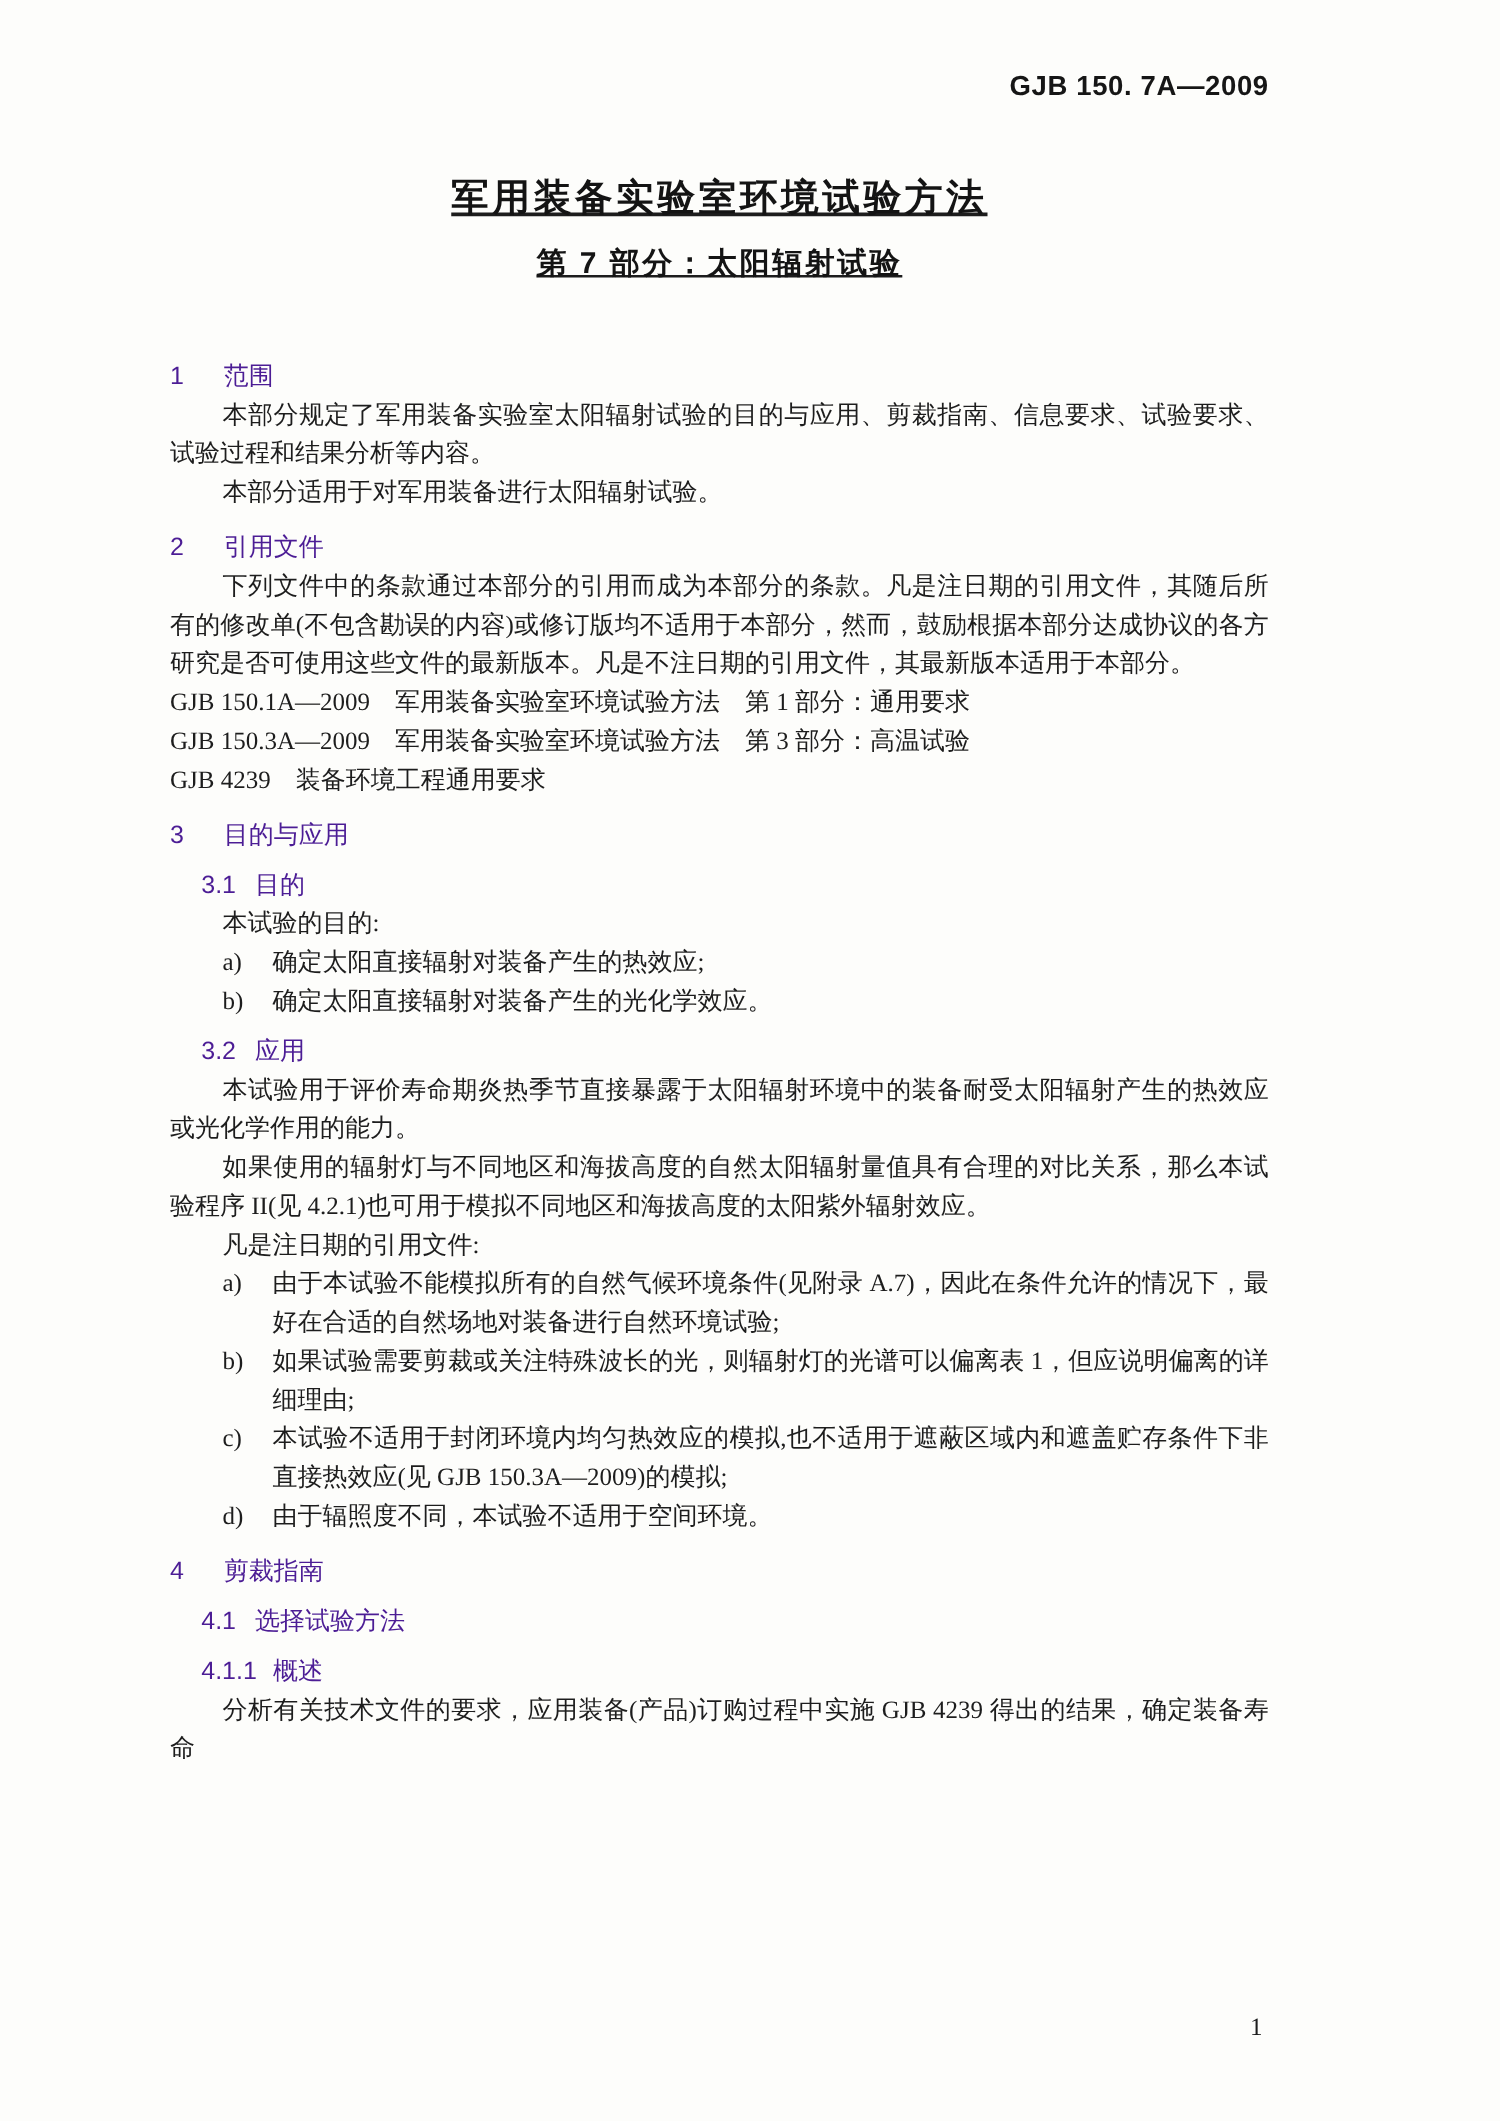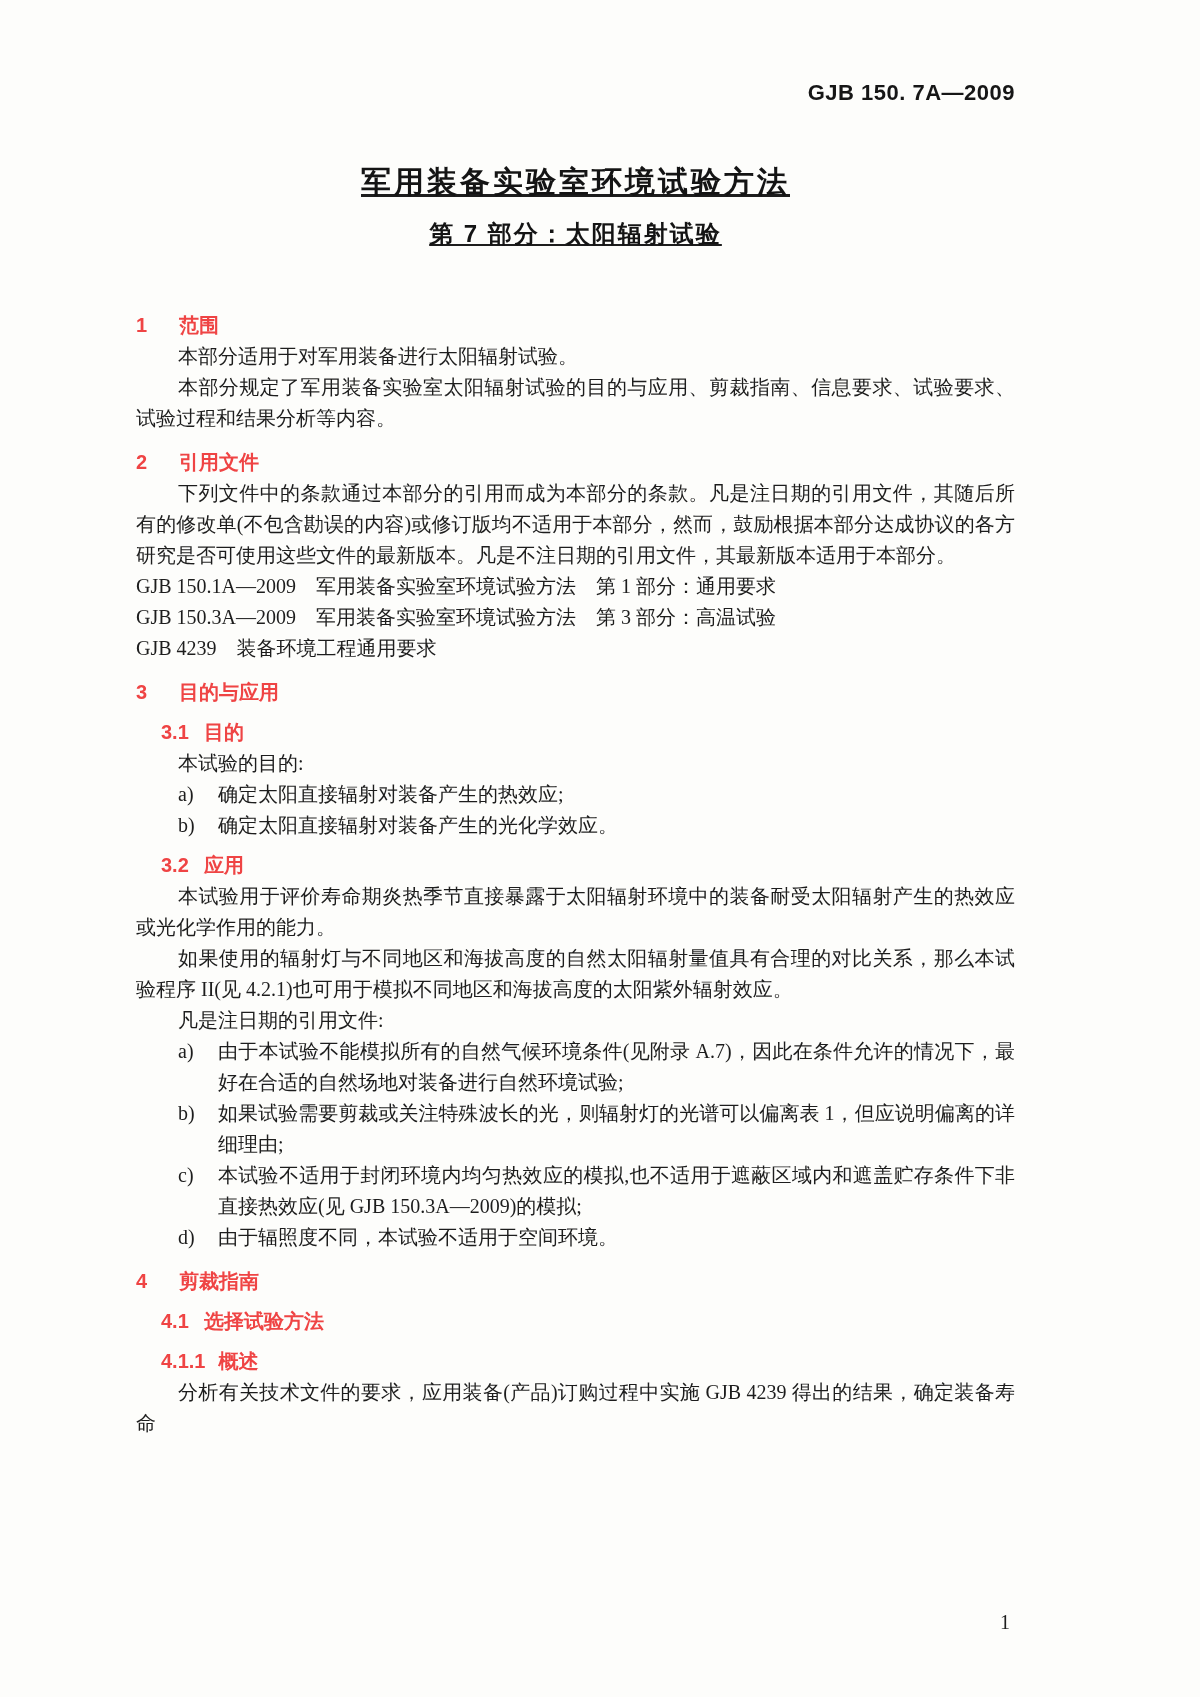--- a/index.html
+++ b/index.html
@@ -8,21 +8,21 @@
     font-family: "Liberation Serif", "DejaVu Serif", serif;
     color: #1d1d1d;
     -webkit-font-smoothing: antialiased;
   }
   .page {
     position: relative;
     width: 1200px;
     height: 1680px;
     margin: 0 auto;
     background: #fdfdfb;
-    padding: 80px 185px 0 136px;
+    padding: 56px 185px 0 136px;
     overflow: hidden;
   }
   .doc-header { text-align: right; }
   .doc-number {
     font-family: "Liberation Sans", "DejaVu Sans", sans-serif;
     font-weight: 700;
     font-size: 22px;
     letter-spacing: 0.5px;
     color: #161616;
   }
@@ -39,23 +39,23 @@
     margin-top: 15px;
     font-size: 24px;
     font-weight: 700;
     letter-spacing: 2px;
     color: #141414;
   }
   .content { margin-top: 60px; }
   .sec-h {
     font-family: "Liberation Sans", "DejaVu Sans", sans-serif;
     font-size: 20px;
-    font-weight: 700;
+    font-weight: 400;
     line-height: 31px;
-    color: #ef4444;
+    color: #4c1d95;
   }
   .sec-h.major { margin-top: 13px; }
   .sec-h.sub { margin-top: 9px; margin-left: 25px; }
   .sec-h.first { margin-top: 0; }
   .h-num { display: inline-block; min-width: 30px; margin-right: 13px; }
   .para {
     font-size: 20px;
     line-height: 31px;
     text-align: justify;
     text-indent: 42px;
@@ -94,22 +94,22 @@
 
   <div class="title-block">
     <div class="doc-title">军用装备实验室环境试验方法</div>
     <div class="doc-subtitle">第 7 部分：太阳辐射试验</div>
   </div>
 
   <div class="content">
 
     <section>
       <h3 class="sec-h major first"><span class="h-num">1</span><span>范围</span></h3>
+      <p class="para">本部分规定了军用装备实验室太阳辐射试验的目的与应用、剪裁指南、信息要求、试验要求、试验过程和结果分析等内容。</p>
       <p class="para">本部分适用于对军用装备进行太阳辐射试验。</p>
-      <p class="para">本部分规定了军用装备实验室太阳辐射试验的目的与应用、剪裁指南、信息要求、试验要求、试验过程和结果分析等内容。</p>
     </section>
 
     <section>
       <h3 class="sec-h major"><span class="h-num">2</span><span>引用文件</span></h3>
       <p class="para">下列文件中的条款通过本部分的引用而成为本部分的条款。凡是注日期的引用文件，其随后所有的修改单(不包含勘误的内容)或修订版均不适用于本部分，然而，鼓励根据本部分达成协议的各方研究是否可使用这些文件的最新版本。凡是不注日期的引用文件，其最新版本适用于本部分。</p>
       <div class="ref-line">GJB 150.1A—2009　军用装备实验室环境试验方法　第 1 部分：通用要求</div>
       <div class="ref-line">GJB 150.3A—2009　军用装备实验室环境试验方法　第 3 部分：高温试验</div>
       <div class="ref-line">GJB 4239　装备环境工程通用要求</div>
     </section>
 

